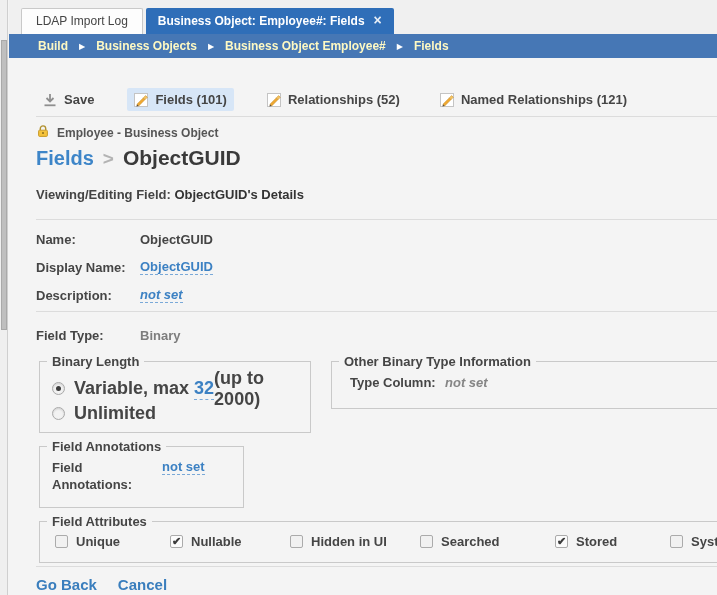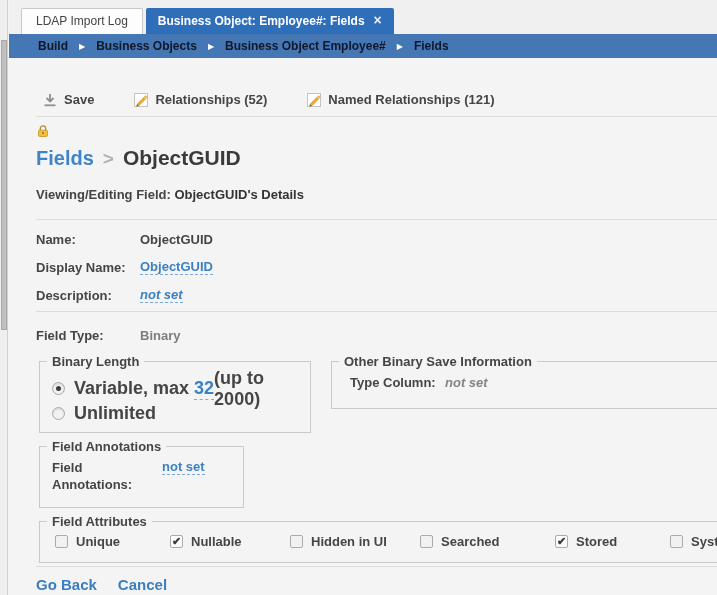--- a/index.html
+++ b/index.html
@@ -13,21 +13,21 @@
   
   .tabstrip { position:absolute; left:9px; top:0; right:0; height:34px; background:#f0f0f0; }
   .tabs { position:absolute; left:12px; top:8px; display:flex; align-items:flex-end; }
   .tab { height:26px; line-height:25px; padding:0 14px; font-size:12px; white-space:nowrap; }
   .tab.inactive { background:#fdfdfd; border:1px solid #c9c9c9; border-bottom:none; border-radius:2px 2px 0 0; color:#454545; }
   .tab.active { background:#2f6eb8; color:#fff; font-weight:bold; margin-left:3px; border-radius:2px 2px 0 0; padding:0 12px; }
   .tab .close { display:inline-block; margin-left:9px; font-weight:bold; font-size:14px; color:#e9eff7; cursor:pointer; }
 
   
   .crumbbar { position:absolute; left:9px; top:34px; right:0; height:24px; background:#4677b5; display:flex; align-items:center; padding-left:29px; }
-  .crumbbar .crumb { color:#0f172a; font-weight:bold; font-size:12px; white-space:nowrap; }
+  .crumbbar .crumb { color:#fef9c3; font-weight:bold; font-size:12px; white-space:nowrap; }
   .crumbbar .sep { color:#fff; font-size:8px; margin:0 11px; }
 
   
   .content { position:absolute; left:9px; top:58px; right:0; bottom:0; padding-left:27px;font-weight:bold; }
 
   .toolbar { margin-top:30px; display:flex; align-items:center; font-size:13px; color:#454545; }
   .tool { display:flex; align-items:center; gap:7px; margin-right:26px; padding:4px 7px; border-radius:2px; cursor:pointer; white-space:nowrap; }
   .tool.active { background:#d7e6f7; }
   .tool svg { display:block; }
 
@@ -118,20 +118,31 @@
     <div class="toolbar">
       <div class="tool">
         <span>
           <svg width="14" height="14" viewBox="0 0 14 14">
               <path d="M7 1v7M3.5 5l3.5 3.5L10.5 5" stroke="#8f8f8f" stroke-width="1.8" fill="none"></path>
               <path d="M1.5 12.3h11" stroke="#8f8f8f" stroke-width="1.8"></path>
             </svg>
         </span>
         <span>Save</span>
       </div>
+      <div class="tool active">
+        <span>
+          <svg width="14" height="14" viewBox="0 0 14 14">
+              <rect x="0.5" y="0.5" width="13" height="13" fill="#fff" stroke="#c4c4c4"></rect>
+              <path d="M3 11.2 L9.3 4.9 L11 6.6 L4.7 12.9 Z" fill="#f0a830" stroke="#c98f28" stroke-width="0.6"></path>
+              <path d="M9.3 4.9 L11.6 2.6 L13.3 4.3 L11 6.6 Z" fill="#f5c461" stroke="#c98f28" stroke-width="0.6"></path>
+              <path d="M3 11.2 L2.4 13.5 L4.7 12.9 Z" fill="#5a4a32"></path>
+            </svg>
+        </span>
+        <span>Fields (101)</span>
+      </div>
       <div class="tool">
         <span>
           <svg width="14" height="14" viewBox="0 0 14 14">
               <rect x="0.5" y="0.5" width="13" height="13" fill="#fff" stroke="#c4c4c4"></rect>
               <path d="M3 11.2 L9.3 4.9 L11 6.6 L4.7 12.9 Z" fill="#f0a830" stroke="#c98f28" stroke-width="0.6"></path>
               <path d="M9.3 4.9 L11.6 2.6 L13.3 4.3 L11 6.6 Z" fill="#f5c461" stroke="#c98f28" stroke-width="0.6"></path>
               <path d="M3 11.2 L2.4 13.5 L4.7 12.9 Z" fill="#5a4a32"></path>
             </svg>
         </span>
         <span>Relationships (52)</span>
@@ -153,20 +164,21 @@
     <div class="hline sep-toolbar"></div>
 
     <div class="obj-row">
       <span>
         <svg width="14" height="14" viewBox="0 0 14 14">
             <path d="M4.3 6.2V4.6a2.7 2.7 0 0 1 5.4 0v1.6" stroke="#b1912f" stroke-width="1.4" fill="none"></path>
             <rect x="2.6" y="6.2" width="8.8" height="6.2" rx="1" fill="#f5c33b" stroke="#c89a2a"></rect>
             <circle cx="7" cy="9" r="1" fill="#8a6d1d"></circle>
           </svg>
       </span>
+      <span>Employee - Business Object</span>
     </div>
 
     <div class="title-row">
       <span class="title-section">Fields</span>
       <span class="title-gt">&gt;</span>
       <span class="title-name">ObjectGUID</span>
     </div>
 
     <div class="viewing">
       <span>Viewing/Editing Field: </span><b>ObjectGUID's Details</b>
@@ -204,21 +216,21 @@
           <span class="sp">Variable, max </span>
           <span class="link-dashed">32</span>
           <span class="upto">(up to 2000)</span>
         </div>
         <div class="radio-row">
           <span class="radio"></span>
           <span>Unlimited</span>
         </div>
       </div>
       <div class="fset fs-other">
-        <span class="legend">Other Binary Save Information</span>
+        <span class="legend">Other Binary Type Information</span>
         <div class="other-row">
           <span class="form-label">Type Column:</span>
           <span class="gray-italic">not set</span>
         </div>
       </div>
     </div>
 
     <div class="fs-annot">
       <span class="legend">Field Annotations</span>
       <div class="annot-row">

